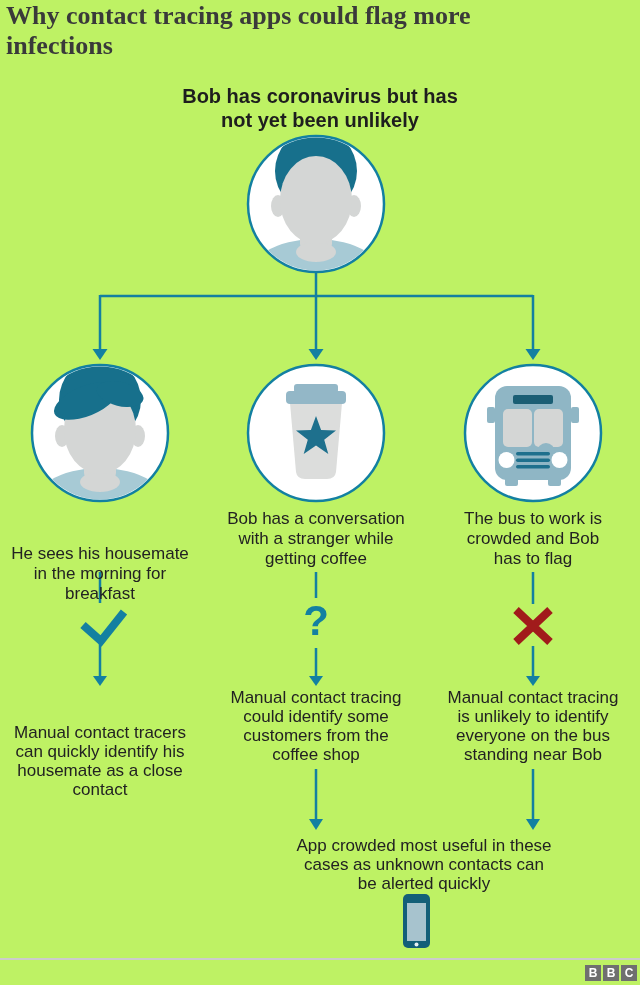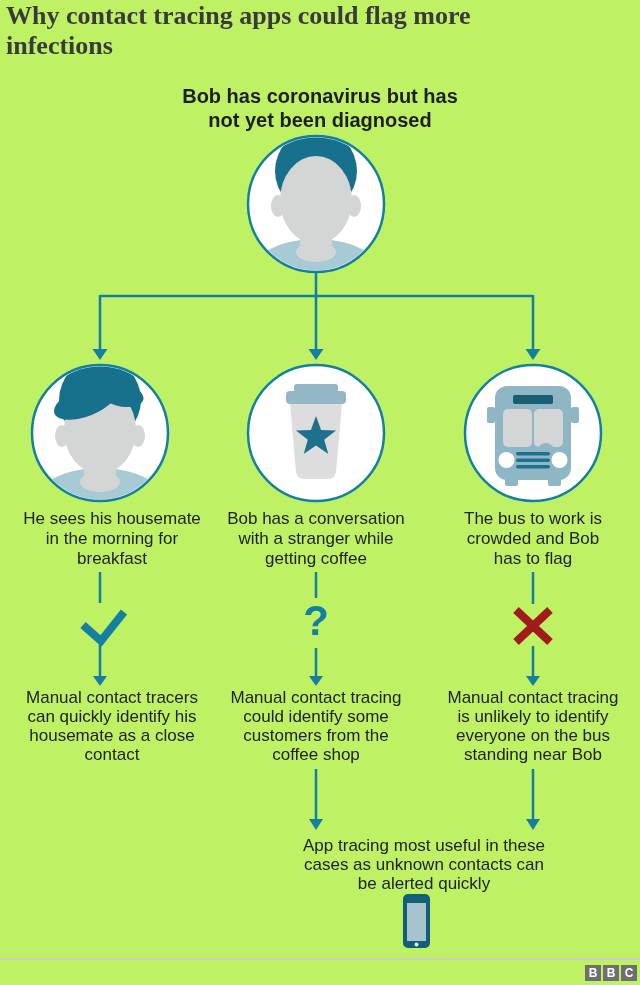--- a/index.html
+++ b/index.html
@@ -7,41 +7,41 @@
           font-family:"Liberation Sans",sans-serif;}
   .title{position:absolute;left:6px;top:1px;width:620px;
          font-family:"Liberation Serif",serif;font-weight:bold;
          font-size:26px;line-height:30px;color:#3a3a3a;white-space:pre-line;}
   .subtitle{position:absolute;left:120px;top:84px;width:400px;text-align:center;
             font-weight:600;font-size:20px;line-height:24px;color:#1e1e1e;white-space:pre-line;}
   .col-caption{position:absolute;width:200px;text-align:center;
                font-size:17px;color:#222222;white-space:pre-line;}
   .scenario{top:509px;line-height:20px;}
   .outcome{top:688px;line-height:19px;text-align:center;}
-  .col-1{left:12px;} .col-2{left:216px;} .col-3{left:433px;}
+  .col-1{left:0px;margin-top:35px;} .col-2{left:216px;} .col-3{left:433px;}
   .qmark{position:absolute;left:294px;top:598px;width:44px;height:46px;text-align:center;
          font-weight:bold;font-size:42px;line-height:46px;color:#1380A1;}
   .conclusion{position:absolute;left:264px;top:836px;width:320px;text-align:center;
               font-size:17px;line-height:19px;color:#222222;white-space:pre-line;}
   .diagram{position:absolute;left:0;top:0;}
   .footer-line{position:absolute;left:0;top:958px;width:640px;height:2px;background:#cccccc;}
   .bbc-logo{position:absolute;left:585px;top:965px;display:flex;gap:2px;}
   .bbc-box{width:16px;height:16px;background:#6f6f6f;color:#ffffff;text-align:center;
            font-weight:bold;font-size:12px;line-height:16px;}
 </style>
 </head>
 <body>
 
 <div class="canvas">
 
   <div class="title">Why contact tracing apps could flag more
 infections</div>
 
   <div class="subtitle">Bob has coronavirus but has
-not yet been diagnosed</div>
+not yet been unlikely</div>
 
   <svg class="diagram" width="640" height="985" viewBox="0 0 640 985">
     <defs>
       <clipPath id="clipBob">
           <circle cx="316" cy="204" r="66.5"></circle>
         </clipPath>
       <clipPath id="clipHouse">
           <circle cx="100" cy="433" r="66.5"></circle>
         </clipPath>
       <clipPath id="clipCoffee">
@@ -157,21 +157,21 @@
 contact</div>
   <div class="col-caption outcome col-2">Manual contact tracing
 could identify some
 customers from the
 coffee shop</div>
   <div class="col-caption outcome col-3">Manual contact tracing
 is unlikely to identify
 everyone on the bus
 standing near Bob</div>
 
-  <div class="conclusion">App tracing most useful in these
+  <div class="conclusion">App crowded most useful in these
 cases as unknown contacts can
 be alerted quickly</div>
 
   <div class="footer-line"></div>
   <div class="bbc-logo">
     <span class="bbc-box">B</span>
     <span class="bbc-box">B</span>
     <span class="bbc-box">C</span>
   </div>
 

